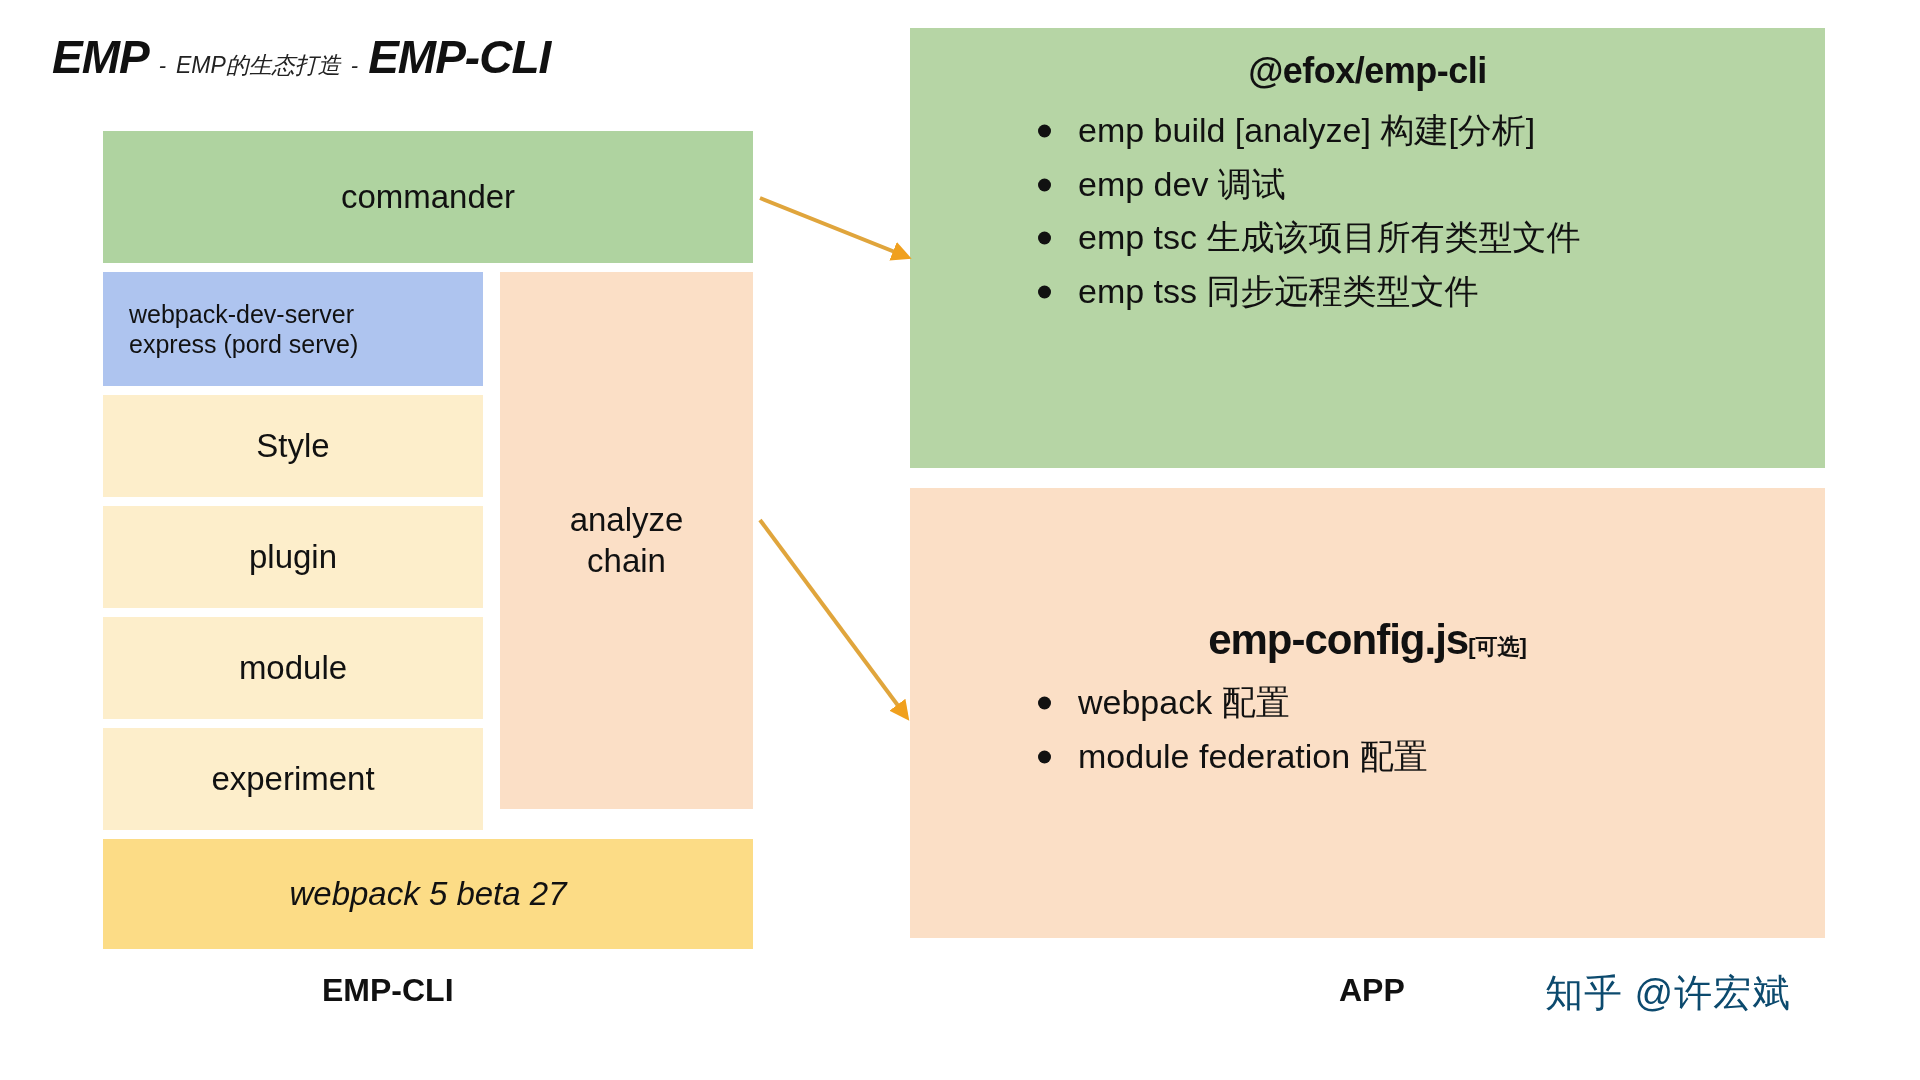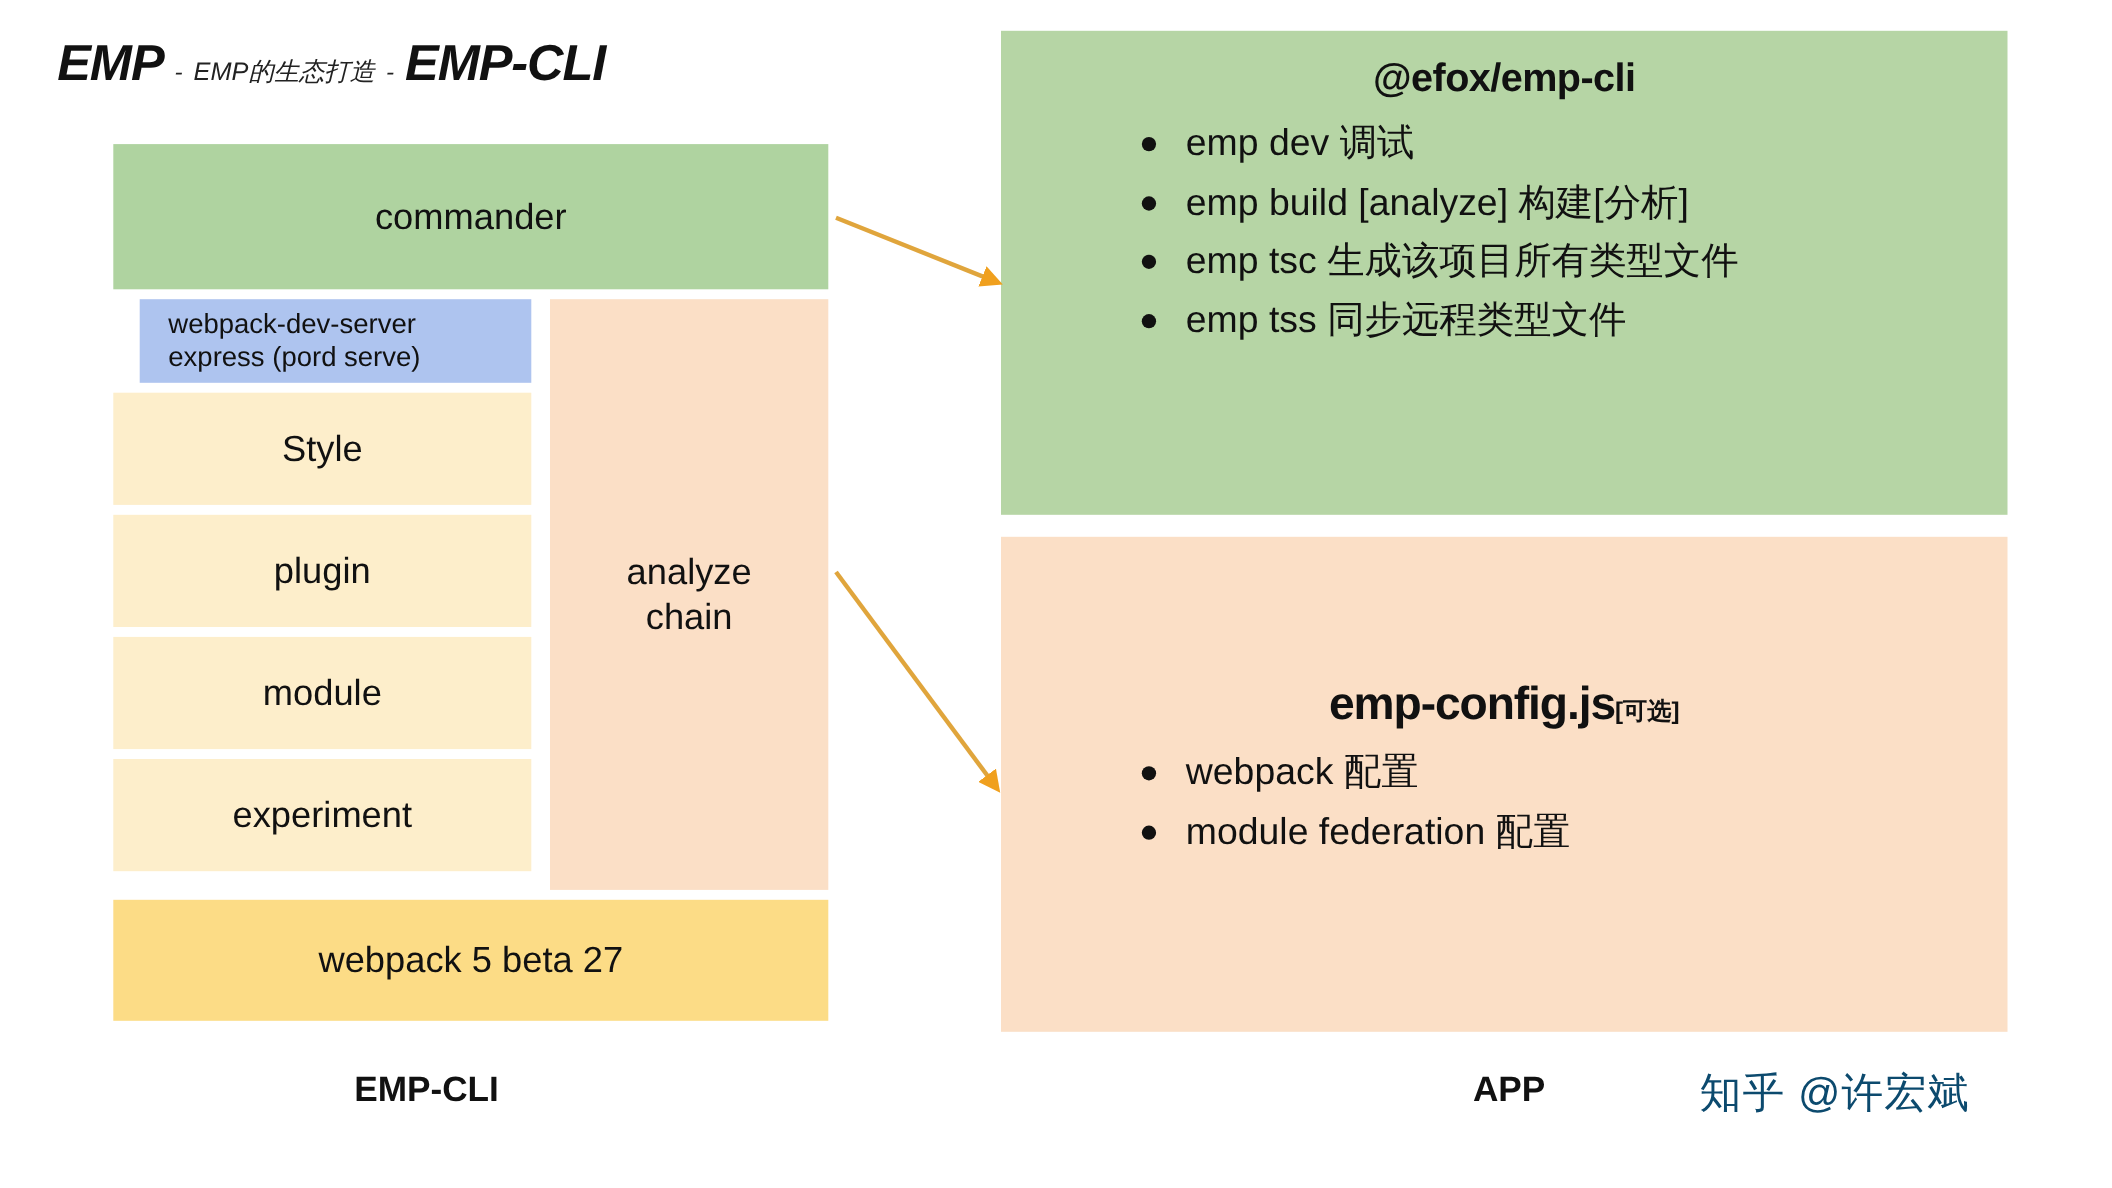--- a/index.html
+++ b/index.html
@@ -71,49 +71,49 @@
     align-items: flex-start;
     gap: 17px;
   }
   #mid-left-stack {
     width: 380px;
     display: flex;
     flex-direction: column;
     gap: 9px;
   }
   #wds-box {
-    height: 76px;
+    height: 114px;
     background: #aec4ef;
     font-size: 25px;
     flex-direction: column;
     padding-left: 26px;
     align-items: flex-start;
     justify-content: center;
     text-align: left;
-    margin-left: 24px;
   }
   #wds-box span { display: block; }
   .cream-box {
     height: 102px;
     background: #fdeecb;
   }
   #webpack-chain-box {
     width: 253px;
     height: 537px;
     background: #fbdfc6;
     flex-direction: column;
     font-size: 33px;
   }
   #webpack-chain-box span { display: block; }
   #webpack5-box {
     width: 650px;
     height: 110px;
     background: #fcdc86;
     margin-top: 9px;
     font-size: 33px;
+    font-style: italic;
   }
 
   
   #green-panel {
     position: absolute;
     left: 910px;
     top: 28px;
     width: 915px;
     height: 440px;
     background: #b6d5a5;
@@ -254,22 +254,22 @@
 
   <div class="box" id="webpack5-box">
     <span>webpack 5 beta 27</span>
   </div>
 
 </div>
 
 <div id="green-panel">
   <div class="panel-title">@efox/emp-cli</div>
   <ul class="bullets">
+    <li>emp build [analyze] 构建[分析]</li>
     <li>emp dev 调试</li>
-    <li>emp build [analyze] 构建[分析]</li>
     <li>emp tsc 生成该项目所有类型文件</li>
     <li>emp tss 同步远程类型文件</li>
   </ul>
 </div>
 
 <div id="orange-panel">
   <div id="orange-title">
     <span>emp-config.js</span><span class="opt">[可选]</span>
   </div>
   <ul class="bullets">

